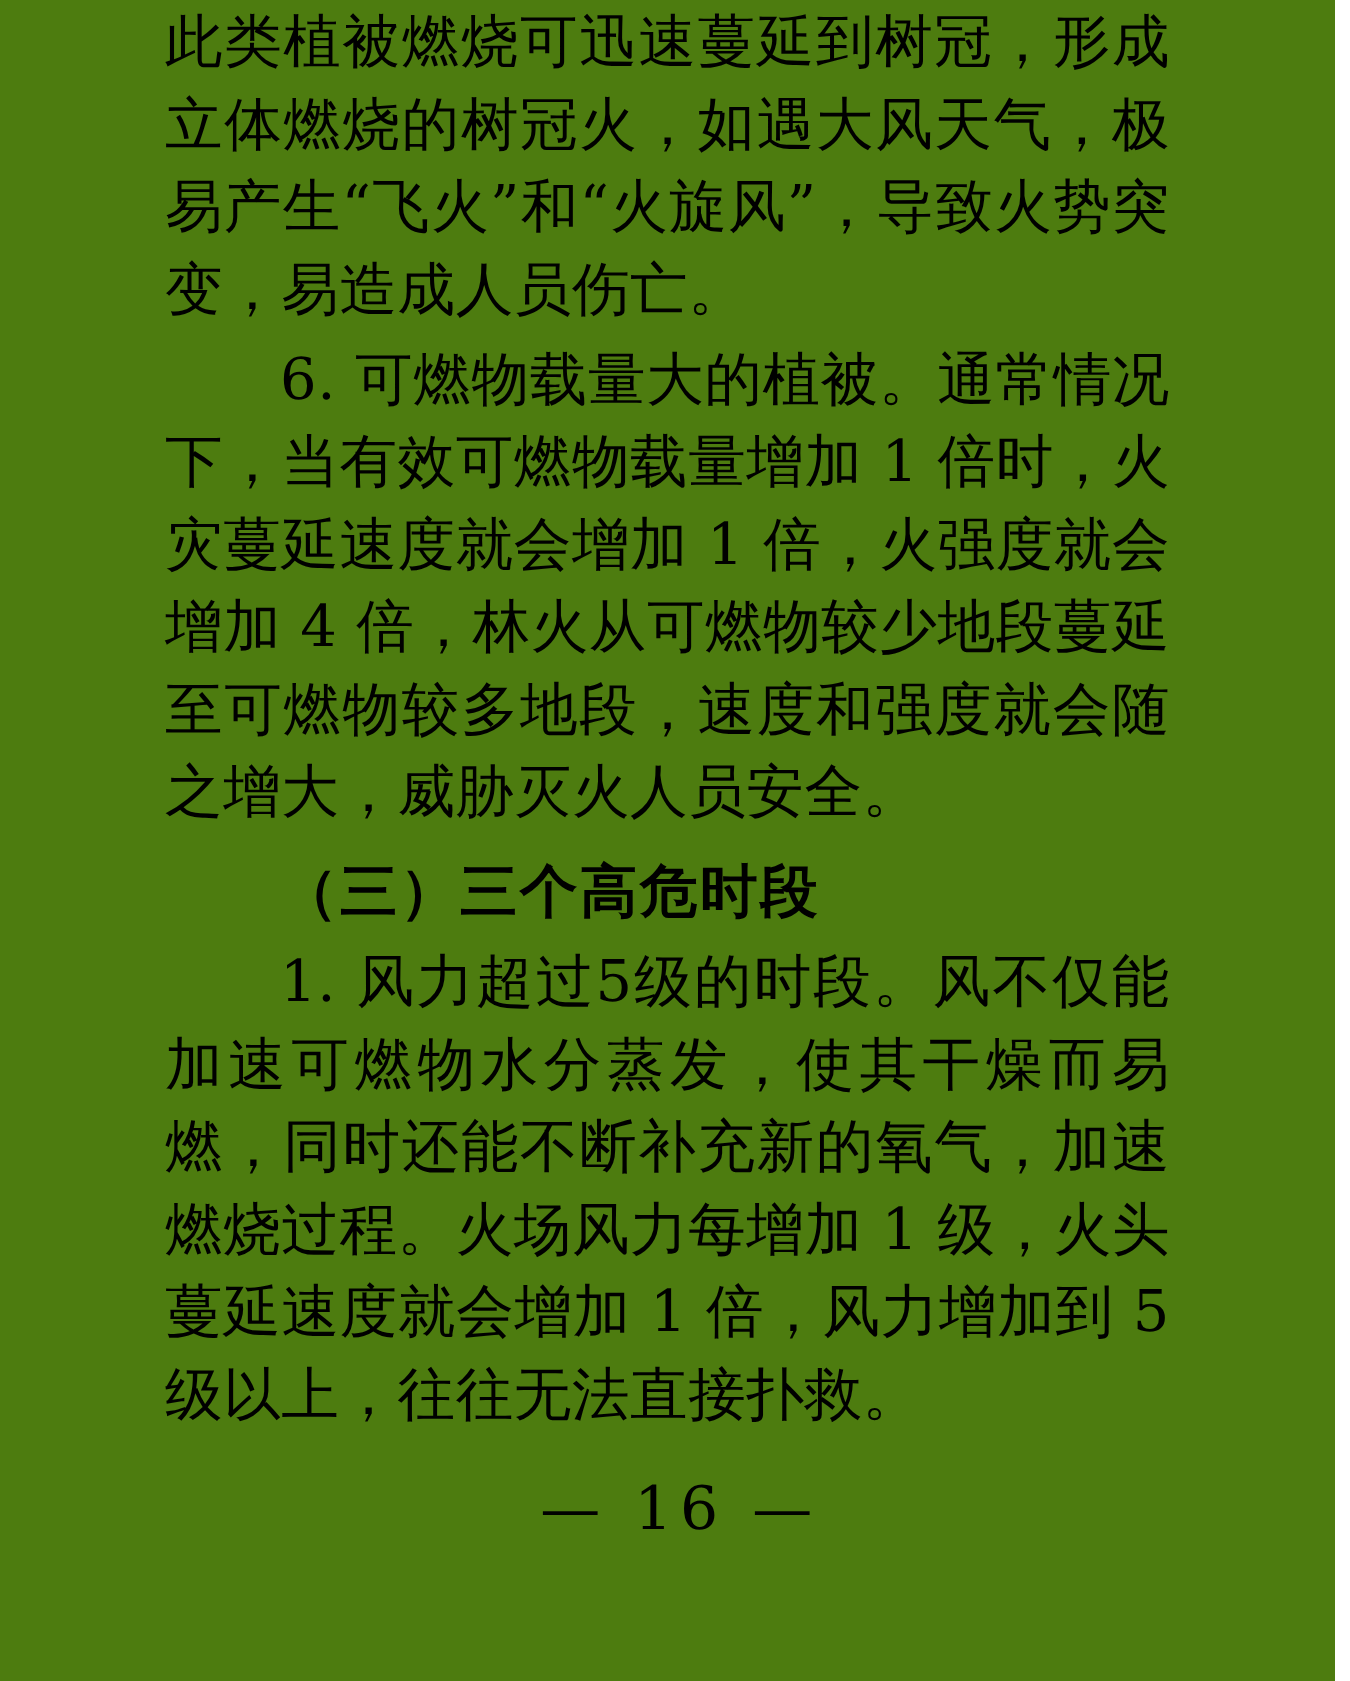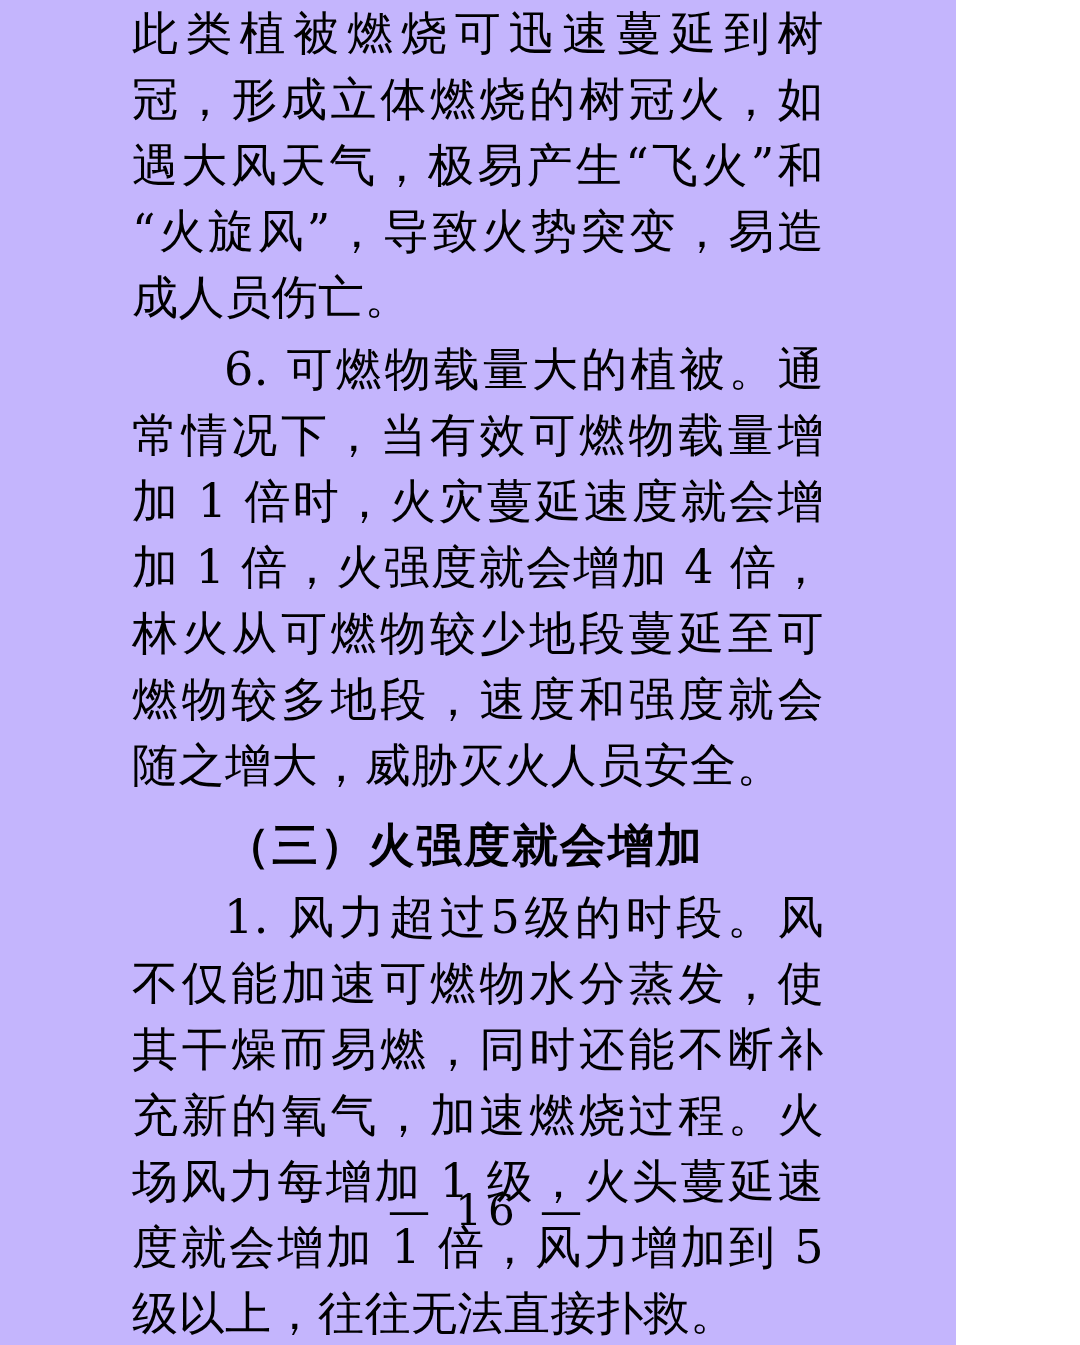--- a/index.html
+++ b/index.html
@@ -9,25 +9,25 @@
   }
   body {
     width: 1080px;
     height: 1345px;
     font-family: "DejaVu Serif", "Liberation Serif", serif;
     color: #000000;
     overflow: hidden;
   }
   .page {
     position: relative;
-    width: 956px;
+    width: 1068px;
     height: 1345px;
     box-sizing: border-box;
     padding: 0 132px 0 132px;
-    background: #c4b5fd;
+    background: #4d7c0f;
   }
   .body-text {
     font-size: 46px;
     line-height: 66px;
     letter-spacing: 0.5px;
     text-align: justify;
     text-justify: inter-ideograph;
     font-weight: 400;
   }
   .para {
@@ -48,21 +48,21 @@
   }
   .block-gap {
     height: 6px;
   }
   .page-number {
     position: absolute;
     left: 0;
     right: 0;
     bottom: 110px;
     text-align: center;
-    font-size: 42px;
+    font-size: 48px;
     letter-spacing: 6px;
     font-family: "DejaVu Serif", "Liberation Serif", serif;
     padding-left: 20px;
   }
   .pn-inner {
     display: inline-block;
   }
 </style>
 </head>
 <body>
@@ -70,21 +70,21 @@
 <div class="page">
 
   <div class="body-text">
 
     <p class="para">此类植被燃烧可迅速蔓延到树冠，形成立体燃烧的树冠火，如遇大风天气，极易产生“飞火”和“火旋风”，导致火势突变，易造成人员伤亡。</p>
 
     <div class="block-gap"></div>
 
     <p class="para indent">6. 可燃物载量大的植被。通常情况下，当有效可燃物载量增加 1 倍时，火灾蔓延速度就会增加 1 倍，火强度就会增加 4 倍，林火从可燃物较少地段蔓延至可燃物较多地段，速度和强度就会随之增大，威胁灭火人员安全。</p>
 
-    <h2 class="section-heading">（三）火强度就会增加</h2>
+    <h2 class="section-heading">（三）三个高危时段</h2>
 
     <p class="para indent">1. 风力超过5级的时段。风不仅能加速可燃物水分蒸发，使其干燥而易燃，同时还能不断补充新的氧气，加速燃烧过程。火场风力每增加 1 级，火头蔓延速度就会增加 1 倍，风力增加到 5 级以上，往往无法直接扑救。</p>
 
   </div>
 
   <div class="page-number">
     <span class="pn-inner">— 16 —</span>
   </div>
 
 </div>

